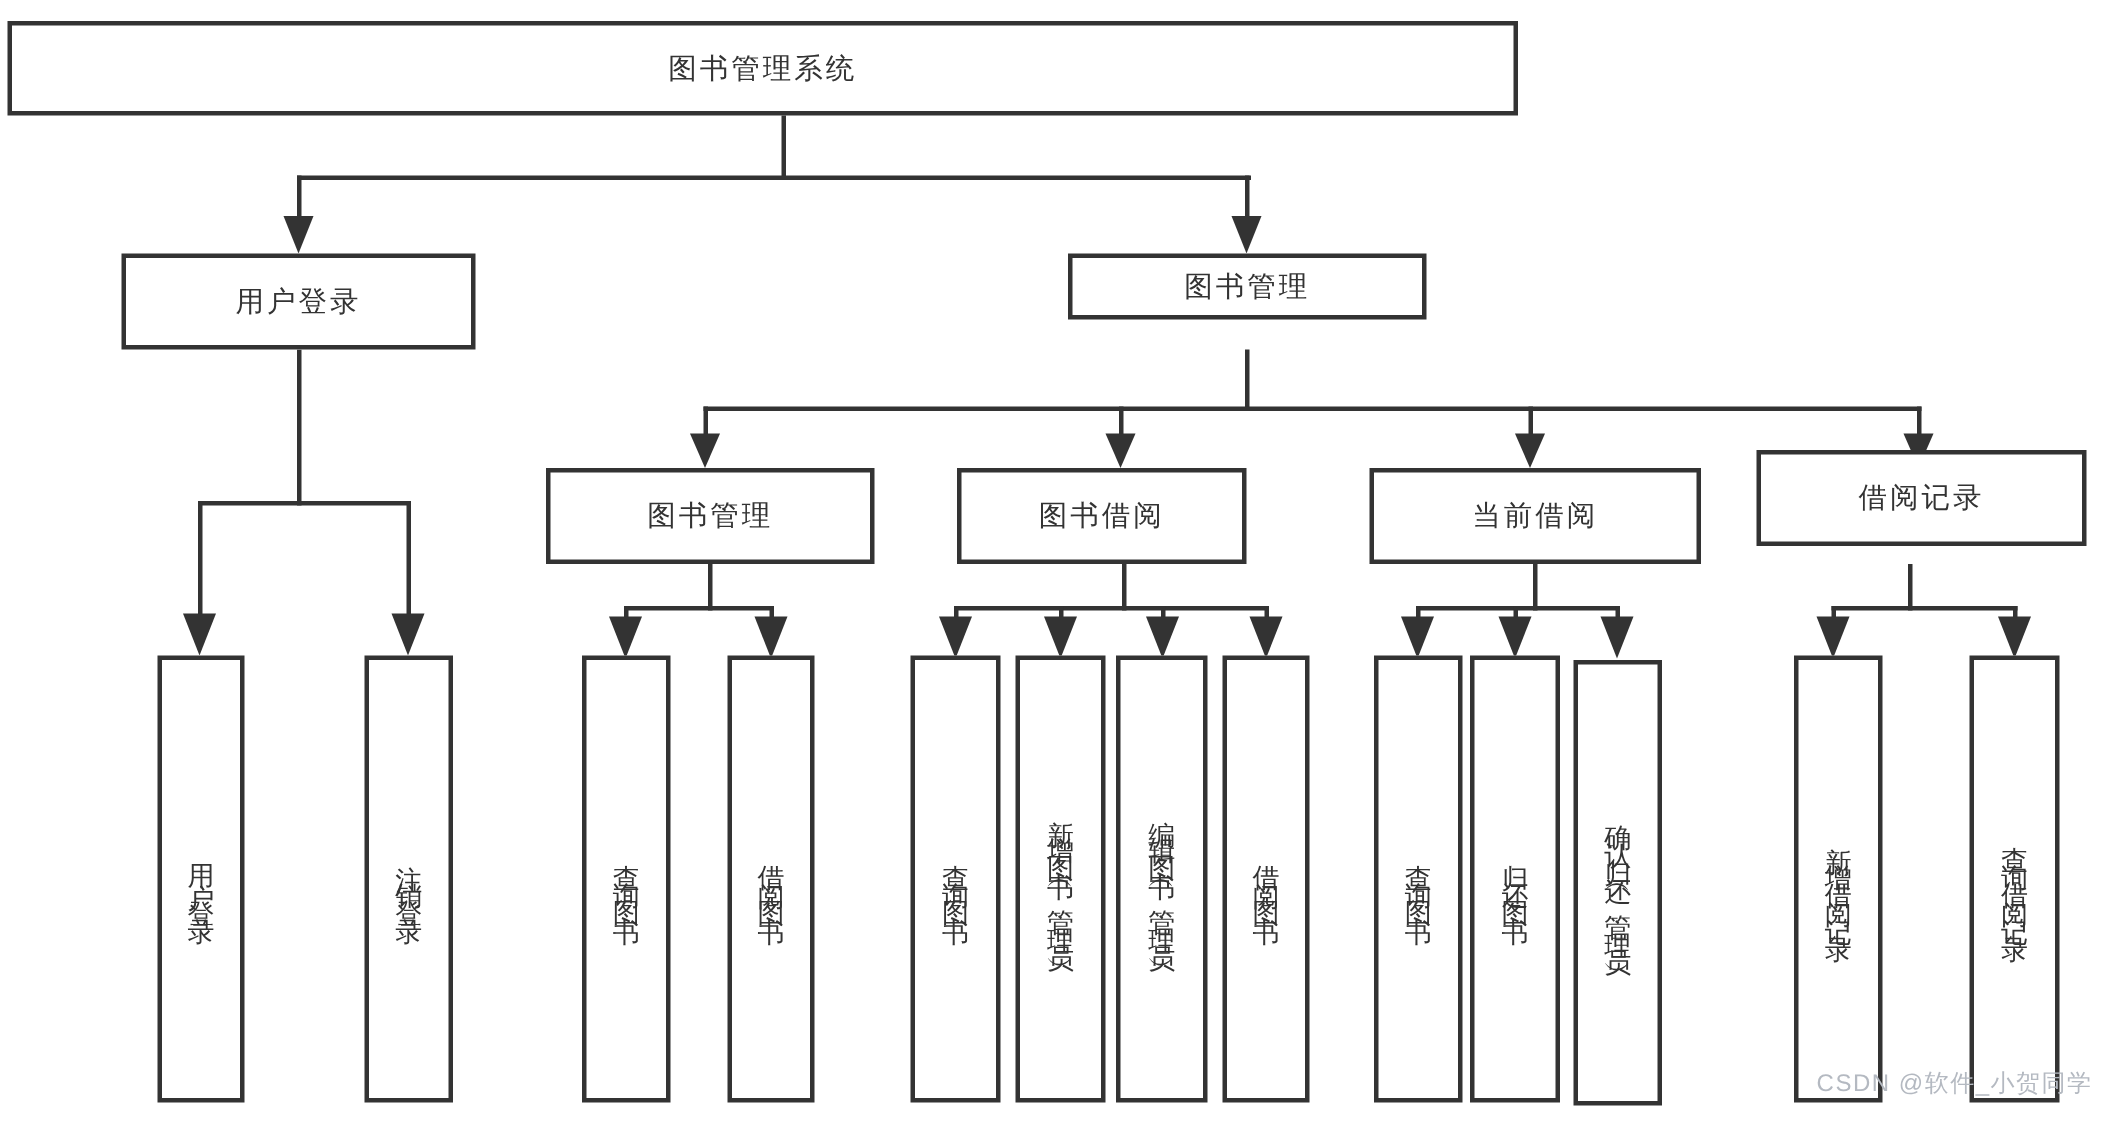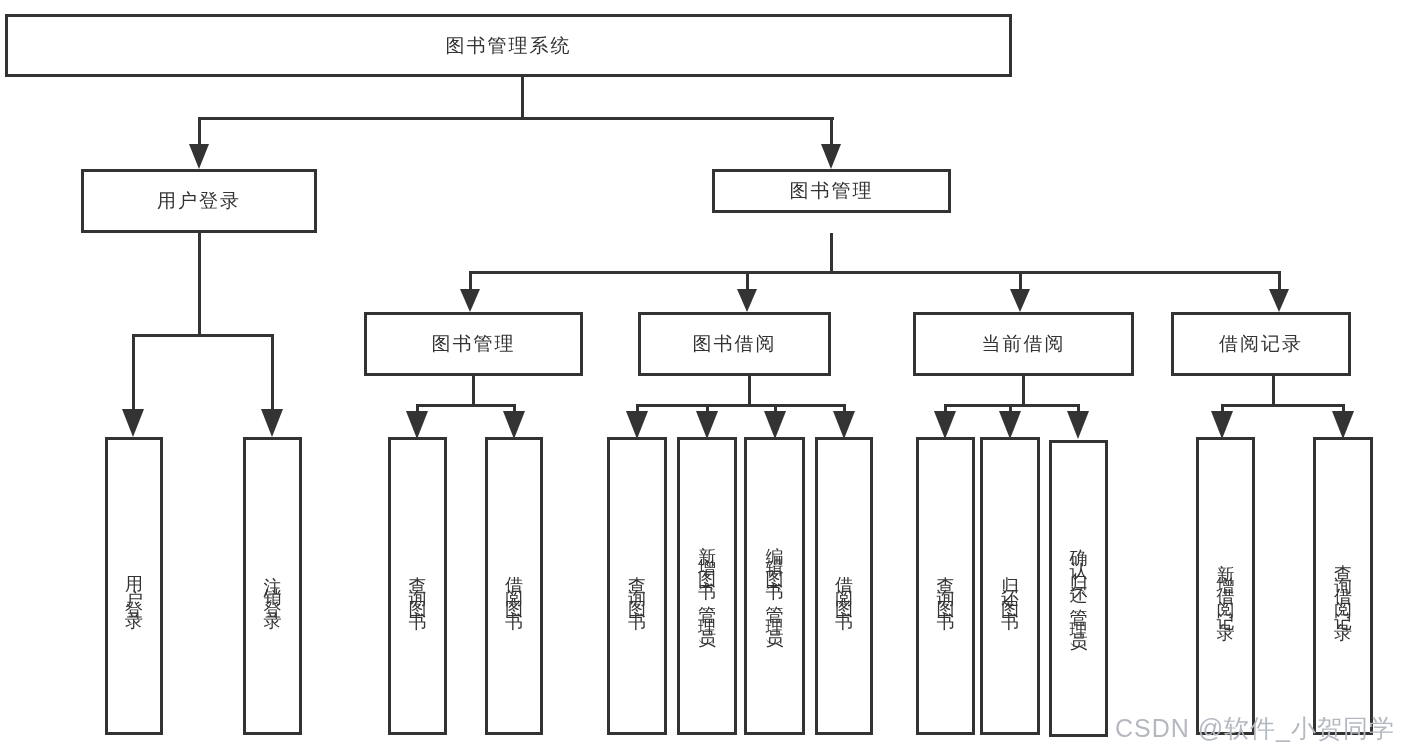--- a/index.html
+++ b/index.html
@@ -39,21 +39,21 @@
   .vl{width:3px;}
   .ar{position:absolute;width:0;height:0;z-index:1;
       border-left:10px solid transparent;
       border-right:10px solid transparent;
       border-top:25px solid var(--line);}
   .ar.big{border-left-width:11px;border-right-width:11px;border-top-width:28px;}
   .ar.mid{border-left-width:10px;border-right-width:10px;border-top-width:23px;}
   .watermark{
     position:absolute;
     right:10px;top:712px;
-    font-size:25px;
+    font-size:16px;
     color:var(--watermark);
     letter-spacing:1px;
     z-index:3;
   }
 </style>
 </head>
 <body>
 
 <div id="canvas">
 
@@ -83,21 +83,21 @@
   <div class="vl" style="left:746px;top:271px;height:20px"></div>
   <div class="ar mid" style="left:737px;top:289px"></div>
   <div class="vl" style="left:1019px;top:271px;height:20px"></div>
   <div class="ar mid" style="left:1010px;top:289px"></div>
   <div class="vl" style="left:1278px;top:271px;height:20px"></div>
   <div class="ar mid" style="left:1269px;top:289px"></div>
 
   <div class="box" style="left:364px;top:312px;width:219px;height:64px">图书管理</div>
   <div class="box" style="left:638px;top:312px;width:193px;height:64px">图书借阅</div>
   <div class="box" style="left:913px;top:312px;width:221px;height:64px">当前借阅</div>
-  <div class="box" style="left:1171px;top:312px;width:180px;height:64px">借阅记录</div>
+  <div class="box" style="left:1171px;top:300px;width:220px;height:64px">借阅记录</div>
 
   <div class="vl" style="left:472px;top:376px;height:31px"></div>
   <div class="hl" style="left:416px;top:404px;width:100px"></div>
   <div class="vl" style="left:416px;top:404px;height:12px"></div>
   <div class="ar big" style="left:406px;top:411px"></div>
   <div class="vl" style="left:513px;top:404px;height:12px"></div>
   <div class="ar big" style="left:503px;top:411px"></div>
 
   <div class="vl" style="left:748px;top:376px;height:31px"></div>
   <div class="hl" style="left:636px;top:404px;width:210px"></div>

